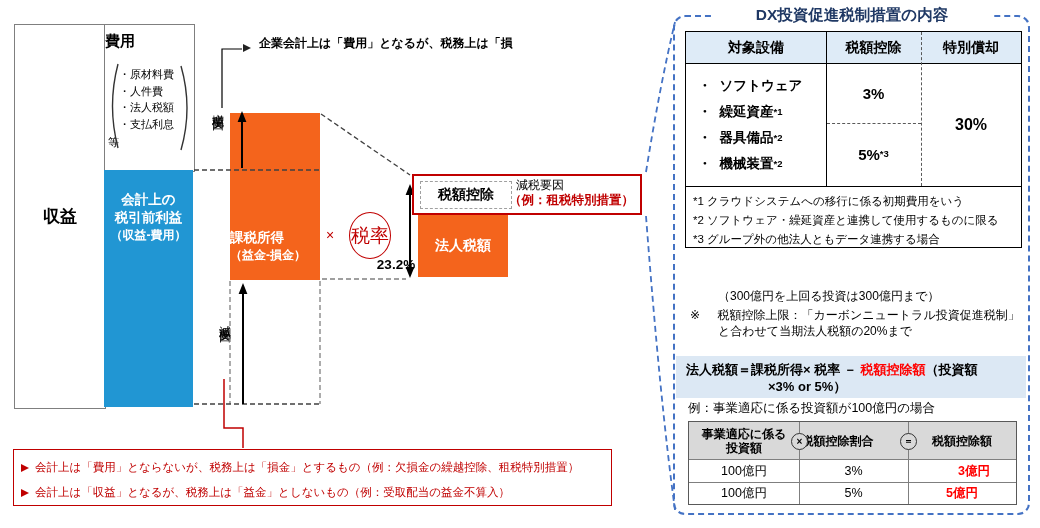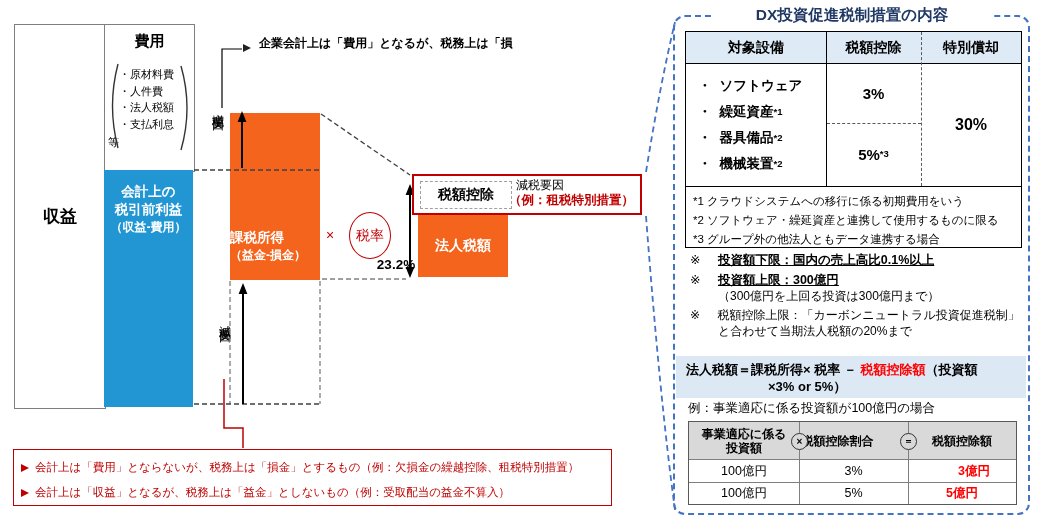--- a/index.html
+++ b/index.html
@@ -20,46 +20,46 @@
 </head>
 <body>
 
 <div class="canvas">
 
   <div class="abs graybox flexc" style="left:14px;top:24px;width:90px;height:383px;">
     <span class="bold" style="font-size:17px;">収益</span>
   </div>
 
   <div class="abs graybox" style="left:104px;top:24px;width:89px;height:146px;">
-    <div class="bold" style="font-size:15px;text-align:center;margin-top:7px;">費用</div>
+    <div class="bold" style="font-size:15px;margin-top:7px;">費用</div>
     <div class="abs" style="left:14px;top:41px;font-size:11px;line-height:16.5px;">
       <div><span>・</span><span>原材料費</span></div>
       <div><span>・</span><span>人件費</span></div>
       <div><span>・</span><span>法人税額</span></div>
       <div><span>・</span><span>支払利息</span></div>
     </div>
     <div class="abs" style="left:3px;top:110px;font-size:11px;">等</div>
   </div>
 
-  <div class="abs white bold" style="left:104px;top:170px;width:89px;height:237px;background:#2196D3;text-align:center;padding-top:13px;box-sizing:border-box;">
+  <div class="abs white bold" style="left:104px;top:170px;width:89px;height:237px;background:#2196D3;text-align:center;padding-top:21px;box-sizing:border-box;">
     <div style="font-size:13.5px;">会計上の</div>
     <div style="font-size:13.5px;">税引前利益</div>
     <div style="font-size:12px;">（収益-費用）</div>
   </div>
 
   <div class="abs white bold" style="left:230px;top:113px;width:90px;height:167px;background:#F4641C;text-align:left;display:flex;flex-direction:column;justify-content:flex-end;padding-bottom:16px;box-sizing:border-box;">
     <div style="font-size:13.5px;">課税所得</div>
     <div style="font-size:12px;">（益金-損金）</div>
   </div>
 
   <div class="abs vtext" style="left:209px;top:104px;height:70px;font-size:12px;">増税要因</div>
   <div class="abs vtext" style="left:216px;top:316px;height:70px;font-size:12px;">減税要因</div>
 
   <span class="abs redtxt" style="left:326px;top:227px;font-size:14px;">×</span>
-  <div class="abs flexc redtxt" style="left:349px;top:212px;width:40px;height:45px;border:1.6px solid #c00000;border-radius:50%;font-size:14px;">
+  <div class="abs flexc redtxt" style="left:349px;top:212px;width:40px;height:45px;border:1.6px solid #c00000;border-radius:50%;font-size:19px;">
     <span>税率</span>
   </div>
   <div class="abs bold" style="left:366px;top:257px;width:60px;text-align:center;font-size:13.5px;">23.2%</div>
 
   <div class="abs" style="left:412px;top:174px;width:230px;height:41px;border:2.5px solid #c00000;background:#fff;box-sizing:border-box;z-index:6;">
     <div class="abs flexc bold" style="left:6px;top:5px;width:90px;height:26px;border:1.6px dashed #a0a0a0;font-size:14px;">
       <span>税額控除</span>
     </div>
     <div class="abs" style="left:102px;top:1px;font-size:12px;">減税要因</div>
     <div class="abs redtxt bold" style="left:95px;top:16px;font-size:12.5px;">（例：租税特別措置）</div>
@@ -153,28 +153,20 @@
     </div>
     <div class="abs flexc bold" style="left:235px;top:32px;width:100px;height:122px;font-size:16px;">30%</div>
 
     <div class="abs" style="left:7px;top:160px;font-size:11.5px;line-height:19px;">
       <div>*1 クラウドシステムへの移行に係る初期費用をいう</div>
       <div>*2 ソフトウェア・繰延資産と連携して使用するものに限る</div>
       <div>*3 グループ外の他法人ともデータ連携する場合</div>
     </div>
   </div>
 
-  <div class="abs" style="left:690px;top:252px;font-size:12.5px;">
-    <span>※</span>
-    <span class="bold" style="margin-left:14px;text-decoration:underline;">投資額下限：国内の売上高比0.1%以上</span>
-  </div>
-  <div class="abs" style="left:690px;top:272px;font-size:12.5px;">
-    <span>※</span>
-    <span class="bold" style="margin-left:14px;text-decoration:underline;">投資額上限：300億円</span>
-  </div>
   <div class="abs" style="left:718px;top:288px;font-size:12px;">（300億円を上回る投資は300億円まで）</div>
   <div class="abs" style="left:690px;top:307px;font-size:12px;">
     <span>※</span>
     <span style="margin-left:14px;">税額控除上限：「カーボンニュートラル投資促進税制」</span>
   </div>
   <div class="abs" style="left:718px;top:323px;font-size:12px;">と合わせて当期法人税額の20%まで</div>
 
   <div class="abs" style="left:676px;top:356px;width:350px;height:42px;background:#DCE8F4;">
     <div class="abs bold" style="left:10px;top:5px;font-size:13px;white-space:nowrap;">
       <span>法人税額＝課税所得× 税率 － </span><span class="brighred">税額控除額</span><span>（投資額</span>

